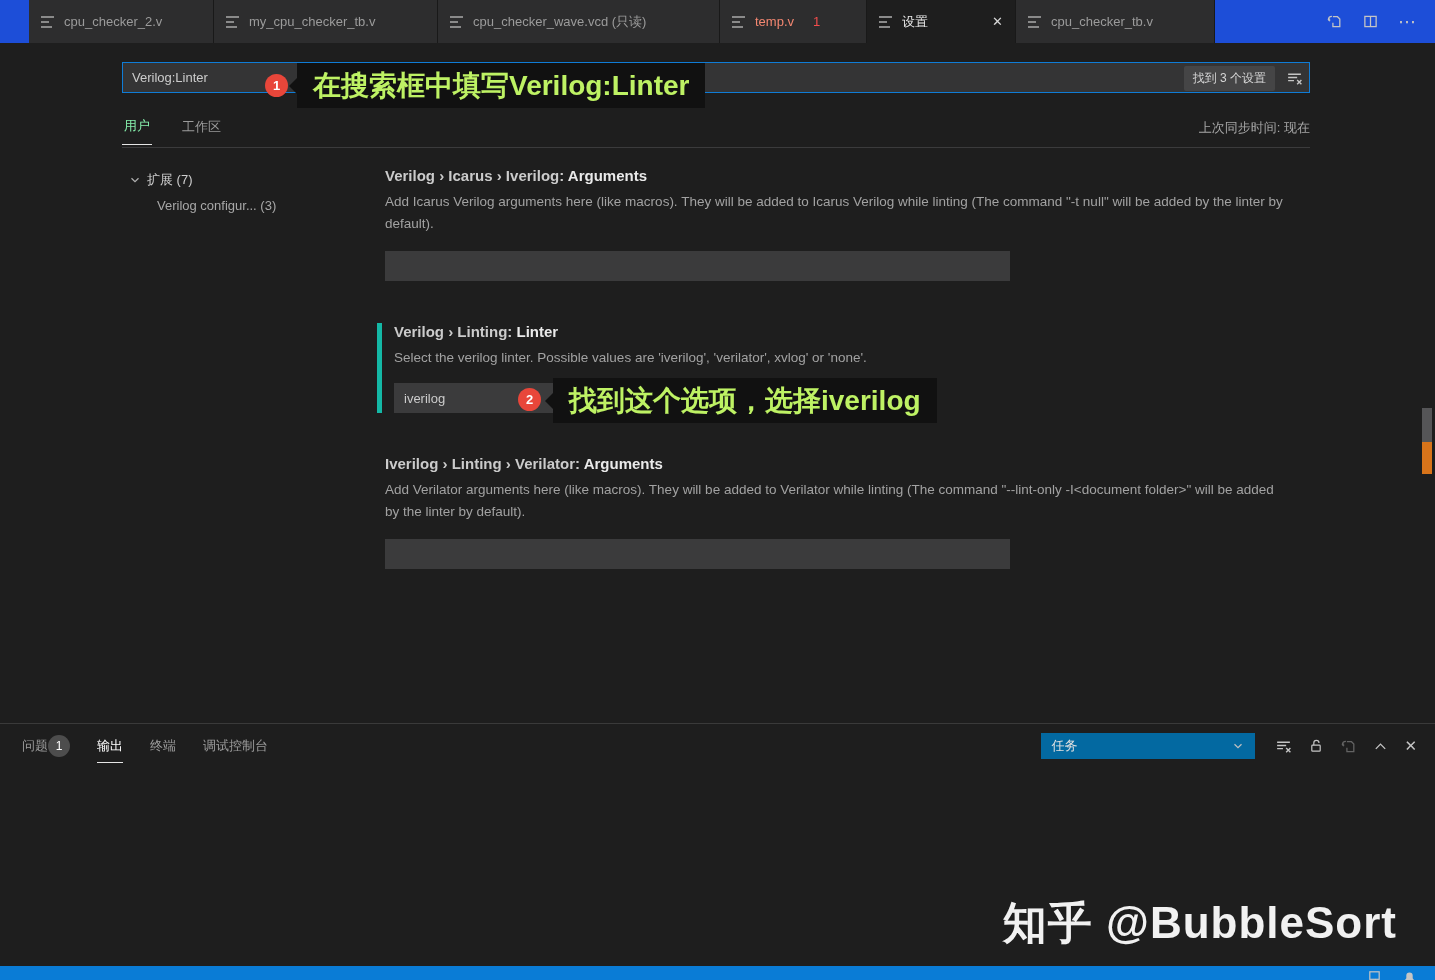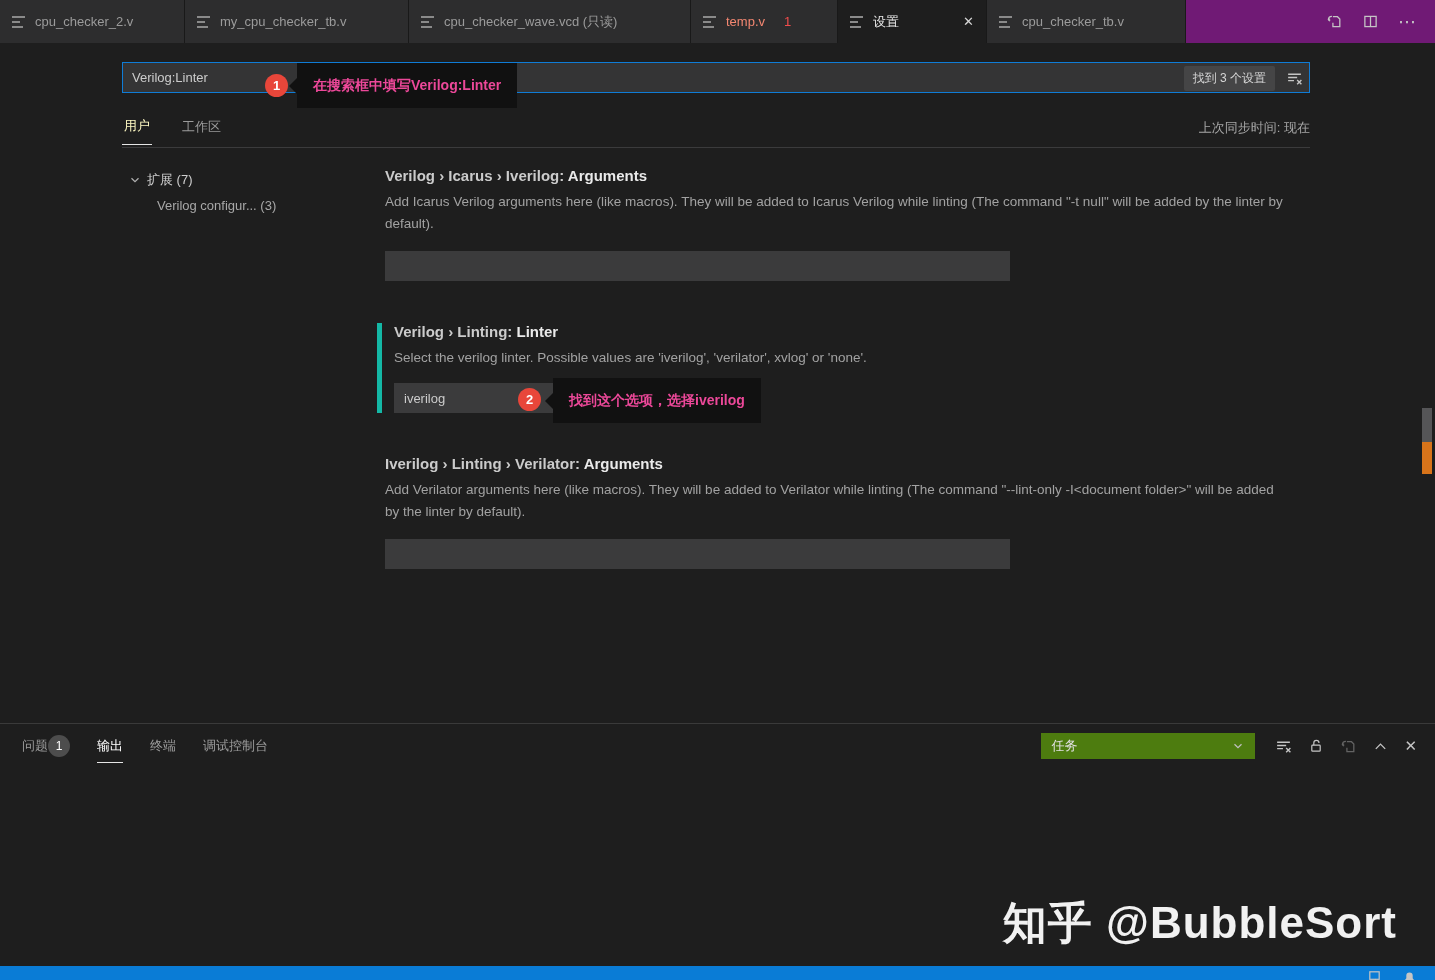--- a/index.html
+++ b/index.html
@@ -1,20 +1,20 @@
 <!DOCTYPE html>
 <html><head>
 <meta charset="utf-8">
 <style>
   * { margin:0; padding:0; box-sizing:border-box; }
   html,body { width:1435px; height:980px; overflow:hidden; }
   body { background:#1e1e1e; font-family:"Liberation Sans","DejaVu Sans",sans-serif; position:relative; color:#cccccc; }
 
   
-  .tabbar { position:absolute; top:0; left:0; right:0; height:43px; background:#701a75; display:flex; }
+  .tabbar { position:absolute; top:0; left:0; right:0; height:43px; background:#1d4ed8; display:flex;padding-left:29px; }
   .tab { flex:none; display:flex; align-items:center; padding:0 12px; gap:9px; background:#2d2d2e;
          border-right:1px solid #191919; color:#9b9b9b; font-size:13px; cursor:pointer; }
   .tab.active { background:#1e1e1e; color:#e8e8e8; }
   .tab .spacer { flex:1; }
   .file-icon { display:inline-flex; flex-direction:column; gap:3px; width:14px; }
   .file-icon i { display:block; height:2px; background:#8a8a8a; }
   .file-icon i:nth-child(1){ width:13px; } .file-icon i:nth-child(2){ width:8px; } .file-icon i:nth-child(3){ width:11px; }
   .tab.error-tab .tab-label { color:#f48771; }
   .tab-badge-error { color:#f14c4c; font-size:13px; margin-left:10px; }
   .tab-close { color:#d8d8d8; font-size:13px; margin-left:18px; }
@@ -28,21 +28,21 @@
   .search-row { position:absolute; top:19px; left:0; right:0; height:31px; }
   .search-input { width:100%; height:31px; background:#35353б; background:#343435; border:1px solid #0f7cd6;
                   color:#cccccc; font-size:13px; padding:0 9px; font-family:inherit; outline:none; }
   .search-right { position:absolute; right:7px; top:4px; display:flex; align-items:center; gap:11px; }
   .result-count { background:#454546; color:#d6d6d6; font-size:12px; padding:4px 9px; border-radius:2px; }
   .icon-btn { color:#c5c5c5; display:inline-flex; align-items:center; cursor:pointer; }
 
   .scope-row { position:absolute; top:66px; left:0; right:0; height:39px; border-bottom:1px solid #3b3b3c;
                display:flex; align-items:center; gap:28px; font-size:13px; }
   .scope-tab { color:#9b9b9b; padding:6px 2px 9px; cursor:pointer; }
-  .scope-tab.active { color:#fef9c3; border-bottom:1px solid #e6e6e6; }
+  .scope-tab.active { color:#86efac; border-bottom:1px solid #e6e6e6; }
   .sync-note { margin-left:auto; color:#a6a6a6; }
 
   .settings-body { position:absolute; top:106px; left:0; right:0; bottom:0; display:flex; }
   .toc { width:263px; flex:none; padding-top:22px; font-size:13px; }
   .toc-group { display:flex; align-items:center; gap:5px; color:#cfcfcf; cursor:pointer; padding-left:6px; }
   .toc-group svg { color:#b0b0b0; }
   .toc-item { color:#a8a8a8; padding-left:35px; margin-top:9px; cursor:pointer; }
 
   .settings-list { flex:1; padding-top:18px; }
   .setting { margin-bottom:42px; }
@@ -55,38 +55,38 @@
                     font-size:13px; display:flex; align-items:center; padding:0 10px; cursor:pointer; }
   .setting-select .spacer { flex:1; }
 
   
   .scrollbar-thumb { position:absolute; right:3px; top:365px; width:10px; height:34px; background:#555557; }
   .overview-marker { position:absolute; right:3px; top:399px; width:10px; height:32px; background:#d8741a; }
 
   
   .ann-badge { position:absolute; width:23px; height:23px; border-radius:50%; background:#e8463a; color:#ffffff;
                font-size:13px; font-weight:700; display:flex; align-items:center; justify-content:center; z-index:12; }
-  .ann-tip { position:absolute; background:#111111; color:#ec4899; font-size:14px; font-weight:600;
+  .ann-tip { position:absolute; background:#111111; color:#bef264; font-size:28px; font-weight:600;
              display:flex; align-items:center; padding:0 16px; z-index:11; white-space:nowrap; }
   .ann-tip:before { content:""; position:absolute; left:-8px; top:50%; margin-top:-8px;
                     border:8px solid transparent; border-right-color:#111111; border-left:none; }
   .ann-1-badge { left:265px; top:74px; }
   .ann-1-tip { left:297px; top:63px; height:45px; }
   .ann-2-badge { left:518px; top:388px; }
   .ann-2-tip { left:553px; top:378px; height:45px; }
 
   
   .panel { position:absolute; top:723px; left:0; right:0; height:243px; border-top:1px solid #3a3a3a; background:#1e1e1e; }
   .panel-header { position:relative; height:44px; display:flex; align-items:center; padding-left:22px; gap:27px; font-size:13px; }
   .panel-tab { color:#9d9d9d; display:flex; align-items:center; gap:0; cursor:pointer; }
   .panel-tab.active .panel-tab-label { color:#ffffff; border-bottom:1px solid #e6e6e6; padding-bottom:7px; margin-bottom:-8px; }
   .panel-count-badge { width:22px; height:22px; border-radius:50%; background:#4d4d4d; color:#ffffff; font-size:12px;
                        display:flex; align-items:center; justify-content:center; }
   .panel-actions { position:absolute; right:18px; top:9px; display:flex; align-items:center; gap:16px; }
-  .channel-select { width:214px; height:26px; background:#4d7c0f; color:#e0e0e0; font-size:13px;
+  .channel-select { width:214px; height:26px; background:#0369a1; color:#e0e0e0; font-size:13px;
                     display:flex; align-items:center; padding:0 10px; margin-right:4px; cursor:pointer; }
   .channel-select .spacer { flex:1; }
   .icon-btn.dim { color:#636363; }
   .close-glyph { font-size:15px; color:#c5c5c5; }
 
   .watermark { position:absolute; right:38px; top:170px; font-size:44px; font-weight:600; color:#f1f1f1;
                letter-spacing:1px; white-space:nowrap; }
 
   
   .statusbar { position:absolute; left:0; right:0; bottom:0; height:14px; background:#0a7cd6; overflow:hidden; }

